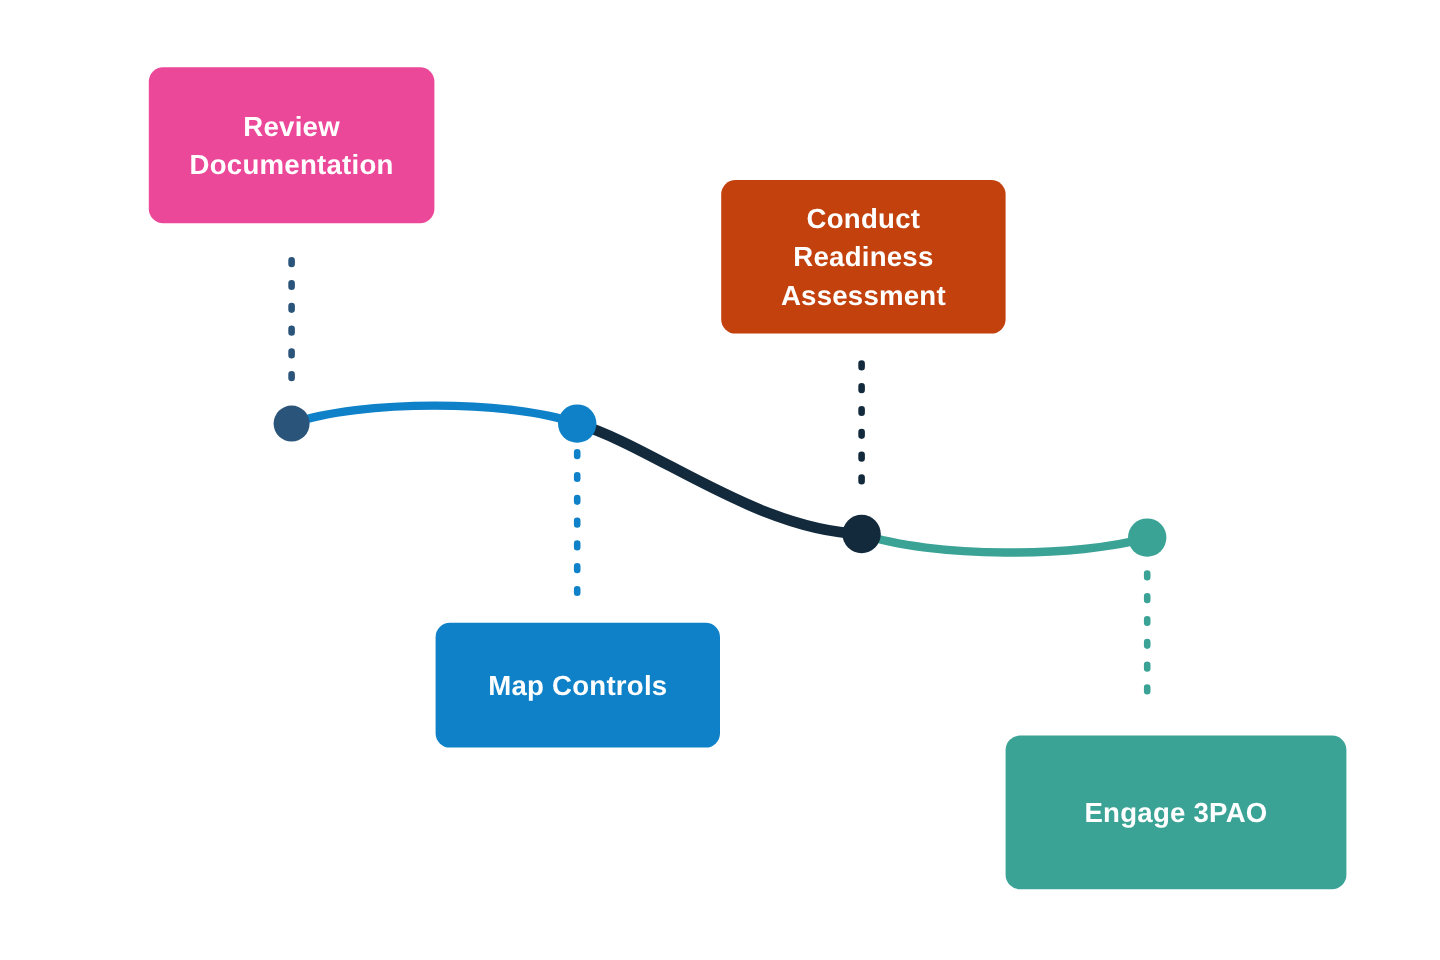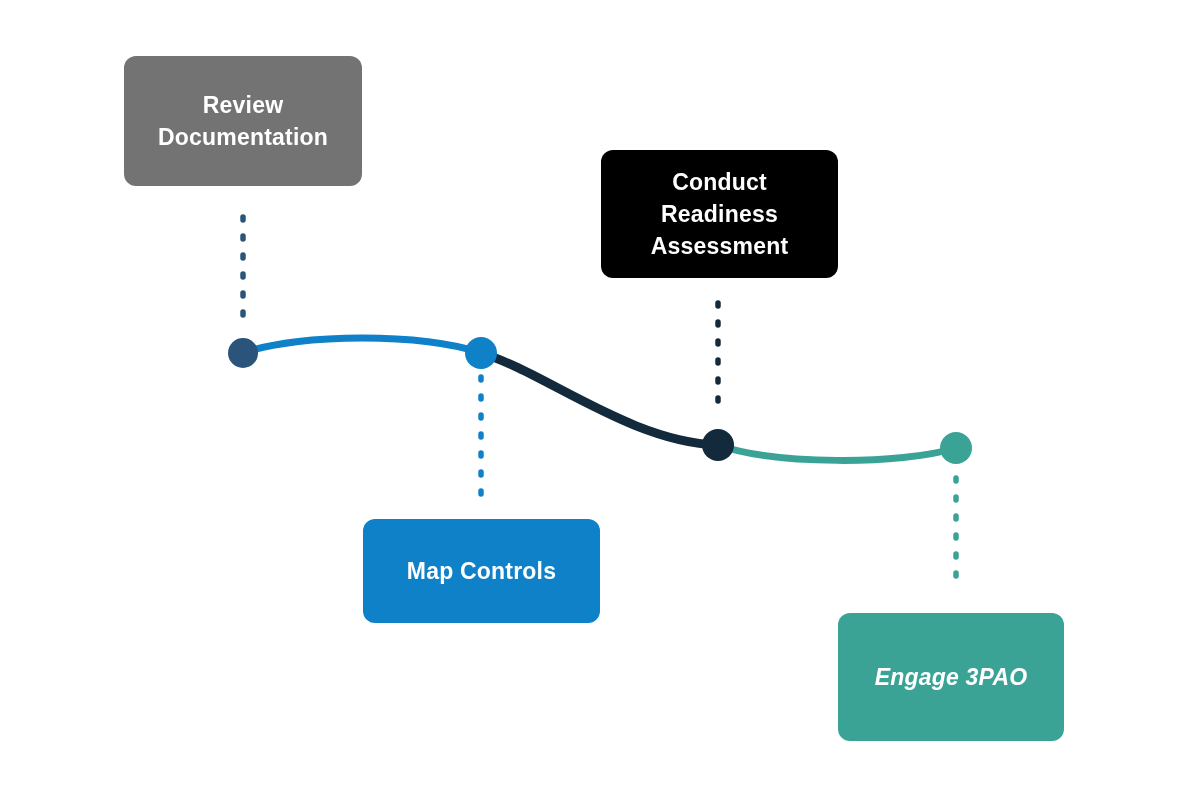--- a/index.html
+++ b/index.html
@@ -36,21 +36,21 @@
     color: #ffffff;
     font-weight: 700;
     font-size: 23px;
     line-height: 32px;
     white-space: pre-line;
     letter-spacing: 0.2px;
   }
   .card-1 { left: 124px; top:  56px; width: 238px; height: 130px; }
   .card-2 { left: 363px; top: 519px; width: 237px; height: 104px; }
   .card-3 { left: 601px; top: 150px; width: 237px; height: 128px; }
-  .card-4 { left: 838px; top: 613px; width: 226px; height: 128px; font-style: italic; }
+  .card-4 { left: 838px; top: 613px; width: 284px; height: 128px; }
 </style>
 </head>
 <body>
 
 <div class="canvas">
 
   <svg class="connector-svg" viewBox="0 0 1200 800">
 
     <line x1="243" y1="217" x2="243" y2="330" stroke-width="5.5" stroke-dasharray="3 16" stroke-linecap="round" fill="none" stroke="#2a547a"></line>
     <line x1="481" y1="377" x2="481" y2="506" stroke-width="5.5" stroke-dasharray="3 16" stroke-linecap="round" fill="none" stroke="#0e81c8"></line>
@@ -60,30 +60,30 @@
     <path d="M 243 353 C 300 333 425 333 481 353" fill="none" stroke-width="7" stroke-linecap="round" stroke="#0e81c8"></path>
     <path d="M 481 353 C 545 372 630 442 718 445" fill="none" stroke-width="9" stroke-linecap="round" stroke="#132a3d"></path>
     <path d="M 718 445 C 775 465 900 465 956 448" fill="none" stroke-width="7" stroke-linecap="round" stroke="#3aa396"></path>
 
     <circle cx="243" cy="353" r="15" fill="#2a547a"></circle>
     <circle cx="481" cy="353" r="16" fill="#0e81c8"></circle>
     <circle cx="718" cy="445" r="16" fill="#132a3d"></circle>
     <circle cx="956" cy="448" r="16" fill="#3aa396"></circle>
   </svg>
 
-  <div class="card card-1" style="background-color: #737373;">
+  <div class="card card-1" style="background-color: #ec4899;">
     <span class="card-label">Review
 Documentation</span>
   </div>
 
   <div class="card card-2" style="background-color: rgb(14, 129, 200);">
     <span class="card-label">Map Controls</span>
   </div>
 
-  <div class="card card-3" style="background-color: #000000;">
+  <div class="card card-3" style="background-color: #c2410c;">
     <span class="card-label">Conduct
 Readiness
 Assessment</span>
   </div>
 
   <div class="card card-4" style="background-color: rgb(58, 163, 150);">
     <span class="card-label">Engage 3PAO</span>
   </div>
 
 </div>

